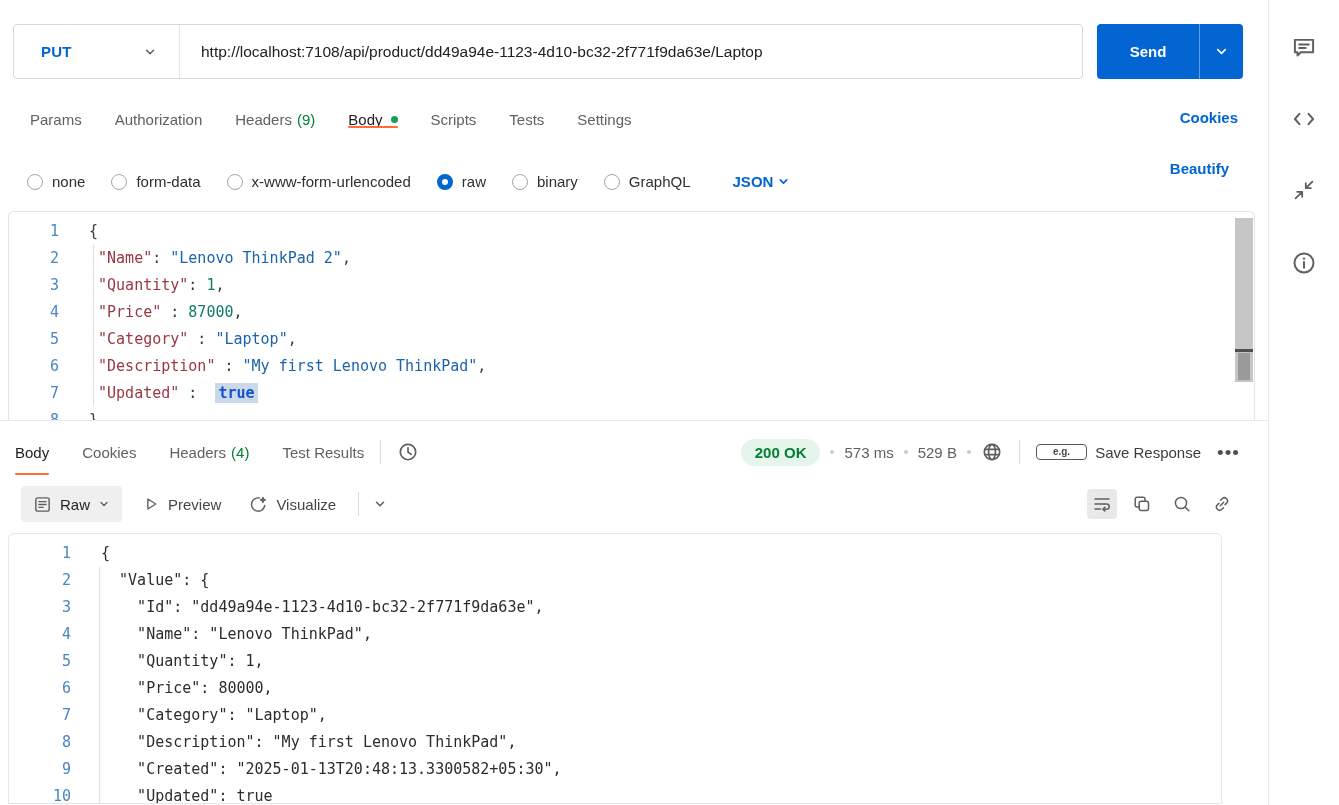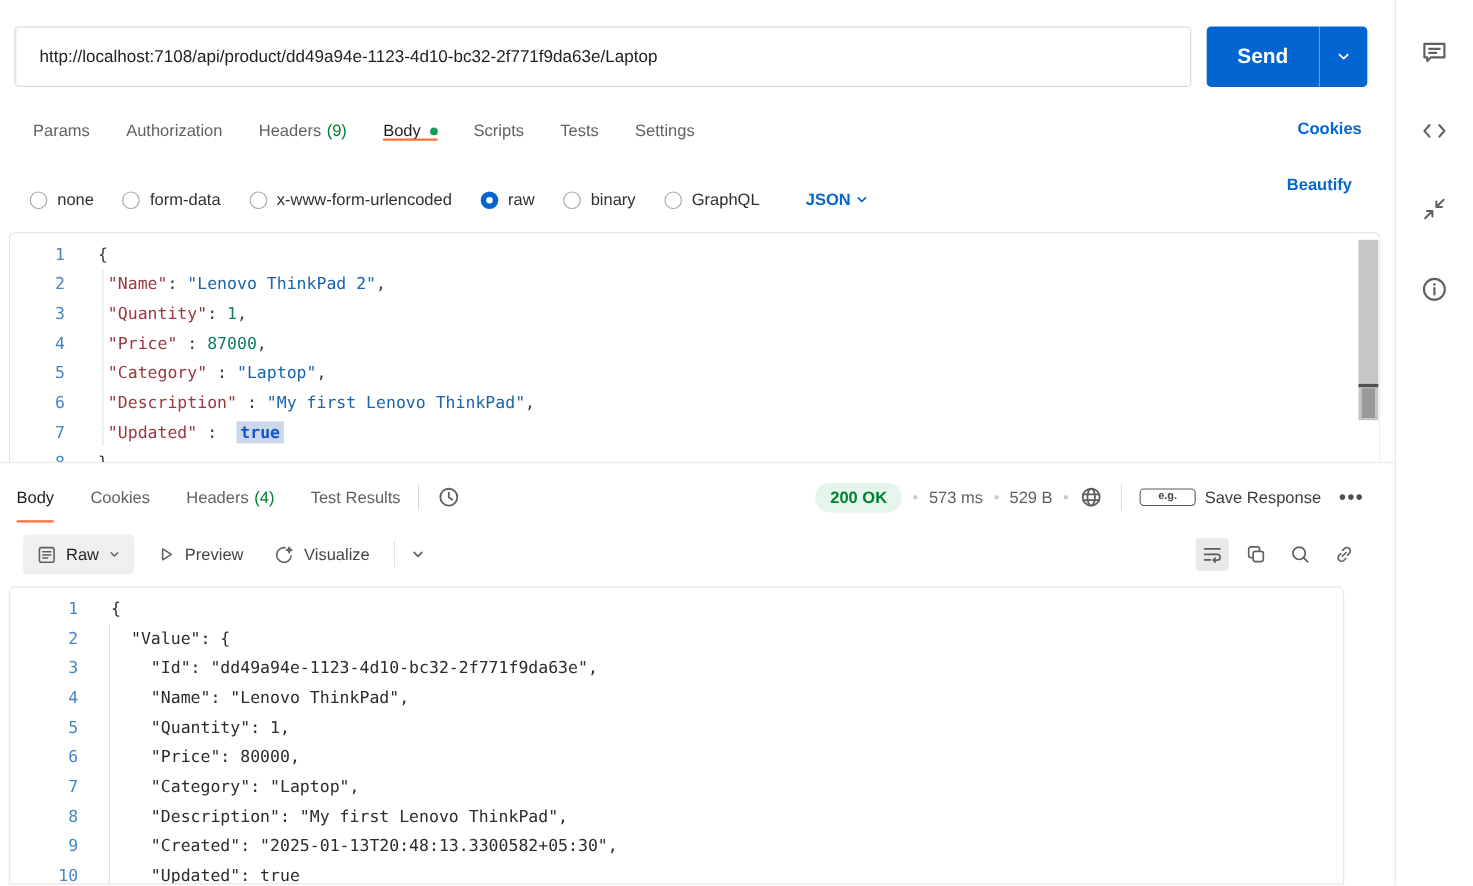--- a/index.html
+++ b/index.html
@@ -16,21 +16,21 @@
     border:1px solid #d8d8d8; border-radius:4px; display:flex; align-items:center; background:#fff; }
   .method-sel { width:165px; height:100%; display:flex; align-items:center; cursor:pointer; }
   .method-label { margin-left:27px; font-size:15px; font-weight:700; color:#0265d2; letter-spacing:.2px; }
   .method-caret { margin-left:auto; margin-right:22px; }
   .vdiv-tall { width:1px; height:53px; background:#e6e6e6; }
   .url-input { flex:1; margin-left:21px; margin-right:12px; border:none; outline:none;
     font-size:15.5px; color:#212121; font-family:"Liberation Sans",sans-serif; background:transparent; }
   .send-group { position:absolute; left:1097px; top:24px; width:146px; height:55px;
     background:#0265d2; border-radius:4px; display:flex; color:#fff; cursor:pointer; }
   .send-main { flex:1; display:flex; align-items:center; justify-content:center;
-    font-size:19px; font-weight:700; }
+    font-size:15px; font-weight:700; }
   .send-caret { width:44px; display:flex; align-items:center; justify-content:center;
     border-left:1px solid rgba(255,255,255,.38); }
 
   
   .req-tabs { position:absolute; left:30px; top:100px; height:38px; display:flex;
     align-items:center; gap:33px; }
   .tab { position:relative; display:flex; align-items:center; font-size:15px; color:#616161; cursor:pointer; }
   .tab.active { color:#1d1d1d; font-weight:500; }
   .tab.active::after { content:''; position:absolute; left:0; right:0; bottom:0; height:2px;
     background:#ff6c37; border-radius:2px; }
@@ -105,20 +105,28 @@
 
   
   .side-btn { position:absolute; left:50%; transform:translateX(-50%); cursor:pointer; }
 </style>
 </head>
 <body>
 
 <div class="main">
 
   <div class="url-box">
+    <div class="method-sel">
+      <span class="method-label">PUT</span>
+      <span class="method-caret">
+        <svg class="ico" width="14" height="14" viewBox="0 0 14 14">
+            <path d="M3.5 5.2l3.5 3.6 3.5-3.6"></path>
+          </svg>
+      </span>
+    </div>
     <div class="vdiv-tall"></div>
     <input class="url-input" readonly="" value="http://localhost:7108/api/product/dd49a94e-1123-4d10-bc32-2f771f9da63e/Laptop" style="">
   </div>
   <div class="send-group">
     <div class="send-main">Send</div>
     <div class="send-caret">
       <svg width="15" height="15" viewBox="0 0 16 16" style="stroke:#fff;fill:none;stroke-width:1.8;stroke-linecap:round;stroke-linejoin:round">
           <path d="M4 6l4 4 4-4"></path>
         </svg>
     </div>

